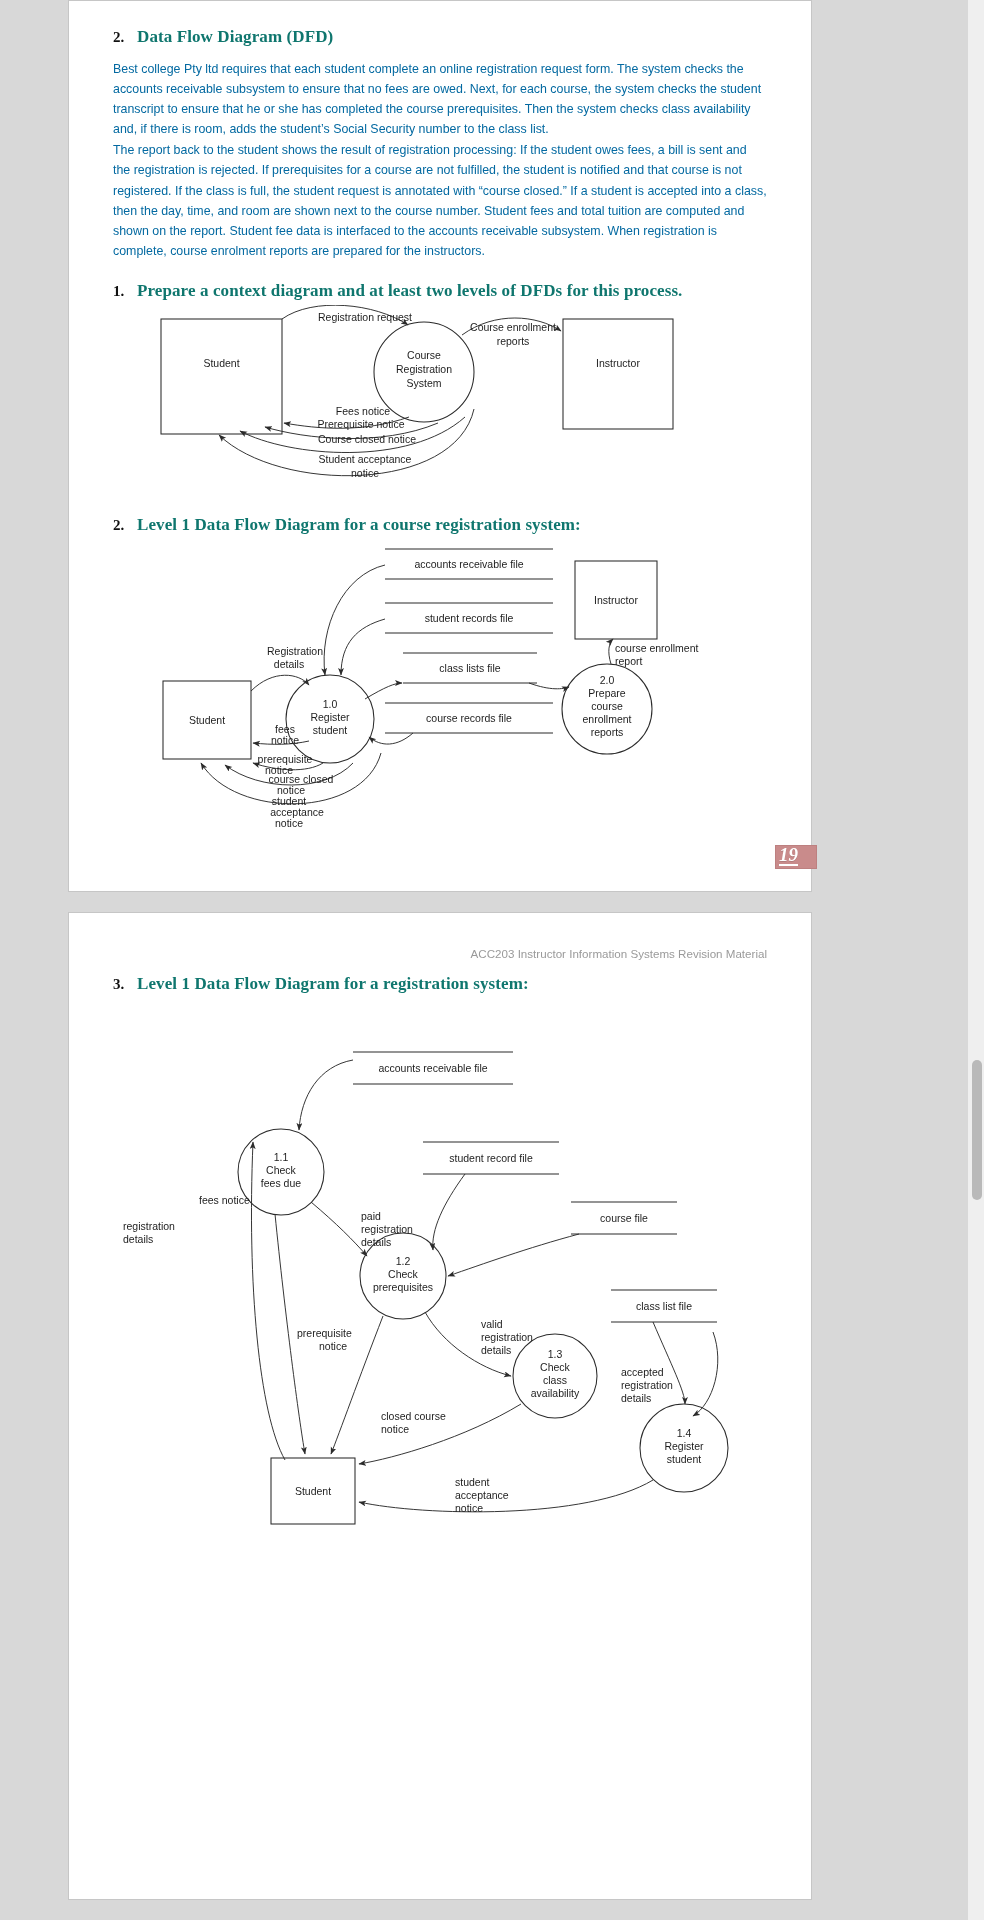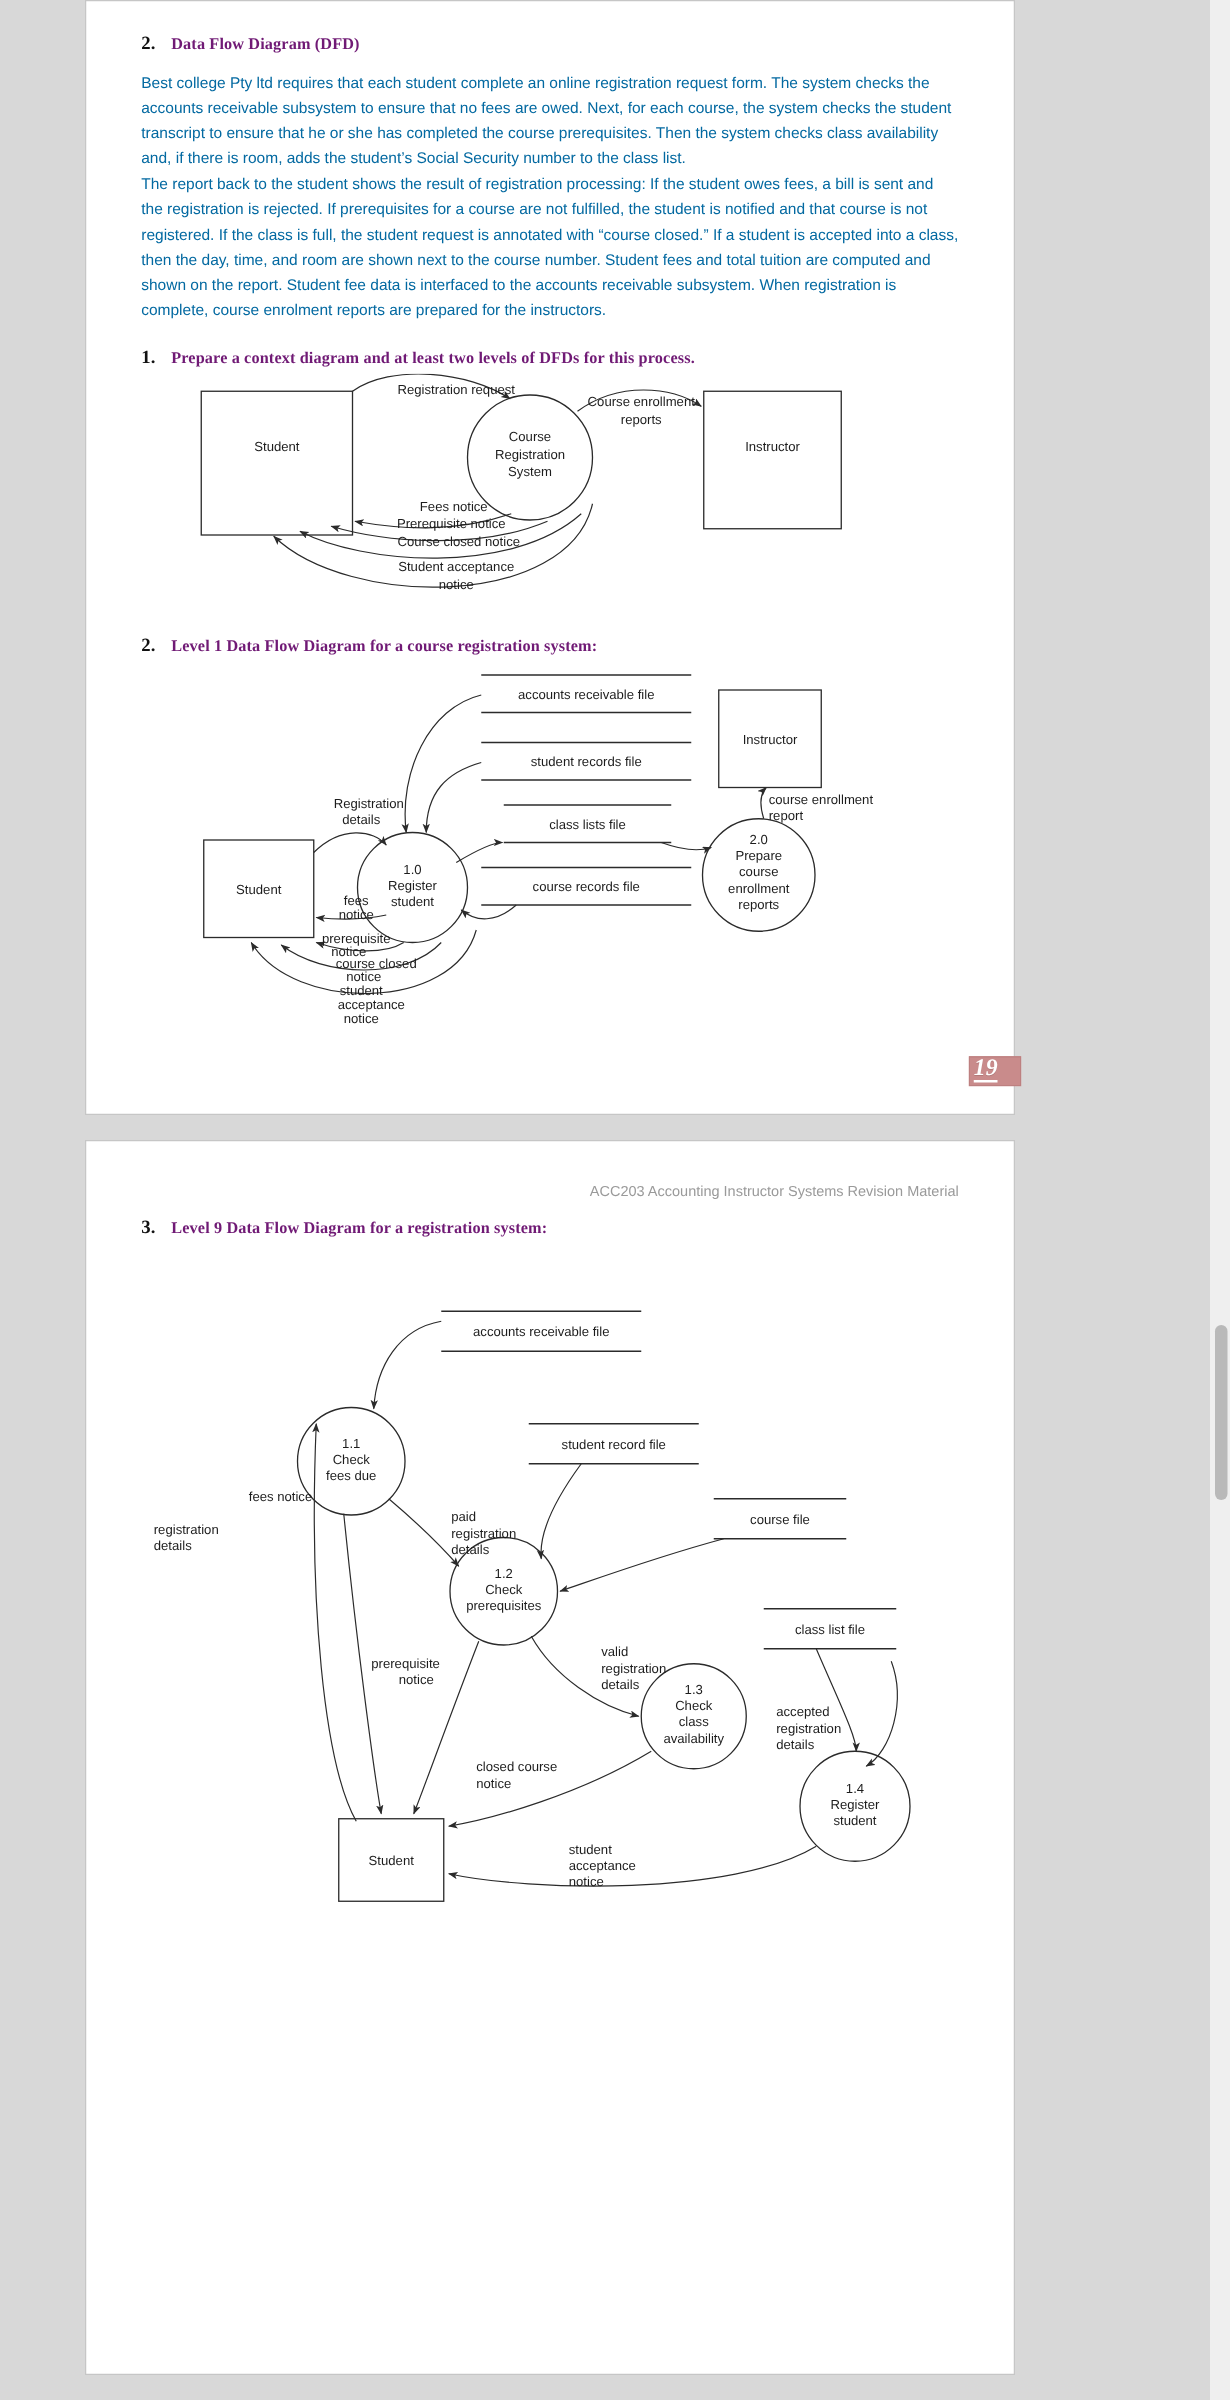--- a/index.html
+++ b/index.html
@@ -28,21 +28,21 @@
   .page{
     position:relative;
     background:#ffffff;
     border:1px solid #c6c6c6;
     box-sizing:border-box;
   }
   .page1{ width:744px; margin:0 auto; margin-left:68px; height:892px; }
   .page2{ width:744px; margin-left:68px; margin-top:20px; height:988px; }
   h2.section-title{
     font-family:"Liberation Serif", serif;
-    font-size:13px; font-weight:bold; color:#701a75;
+    font-size:17px; font-weight:bold; color:#0f766e;
     margin:0; padding:0; letter-spacing:0.1px;
   }
   .numbered{
     display:flex; align-items:baseline; gap:9px;
   }
   .numbered .num{
     font-family:"Liberation Serif", serif; font-size:15px; color:#111;
     min-width:15px;
   }
   .numbered.bold .num{font-weight:bold;}
@@ -235,25 +235,25 @@
     </div>
 
     <div class="page-badge">
       <span>19</span>
     </div>
   </div>
 
   <div class="page page2">
     <div class="pad-in" style="padding-top:34px;">
 
-      <div class="running-head">ACC203 Accounting Instructor Systems Revision Material</div>
+      <div class="running-head">ACC203 Instructor Information Systems Revision Material</div>
 
       <div class="numbered bold" style="margin-top:14px;">
         <span class="num">3.</span>
-        <h2 class="section-title">Level 9 Data Flow Diagram for a registration system:</h2>
+        <h2 class="section-title">Level 1 Data Flow Diagram for a registration system:</h2>
       </div>
 
       <div style="margin-top:40px;">
       <svg width="656" height="560" viewBox="0 0 656 560">
         <defs>
           <marker id="ah1" markerWidth="9" markerHeight="9" refX="7.4" refY="3.1" orient="auto" markerUnits="strokeWidth">
             <path d="M0,0 L8,3.1 L0,6.2 L1.9,3.1 z" fill="#2b2b2b"></path>
           </marker>
         </defs>
 

